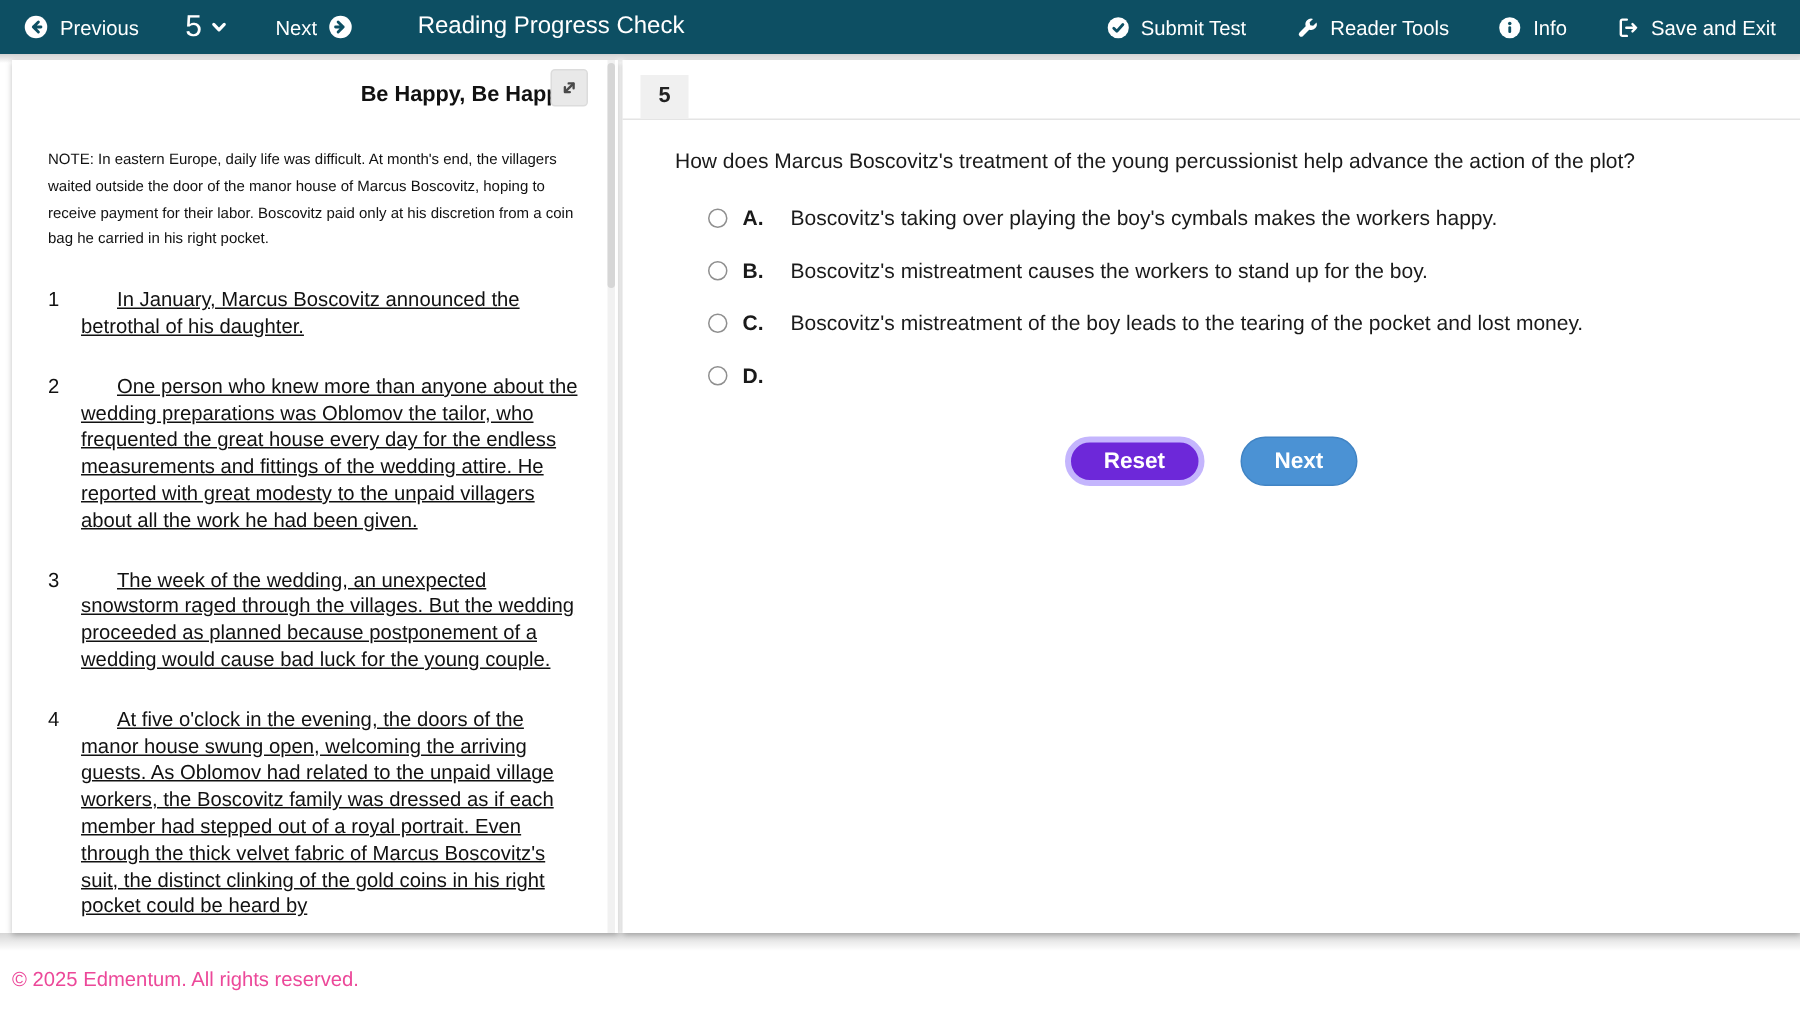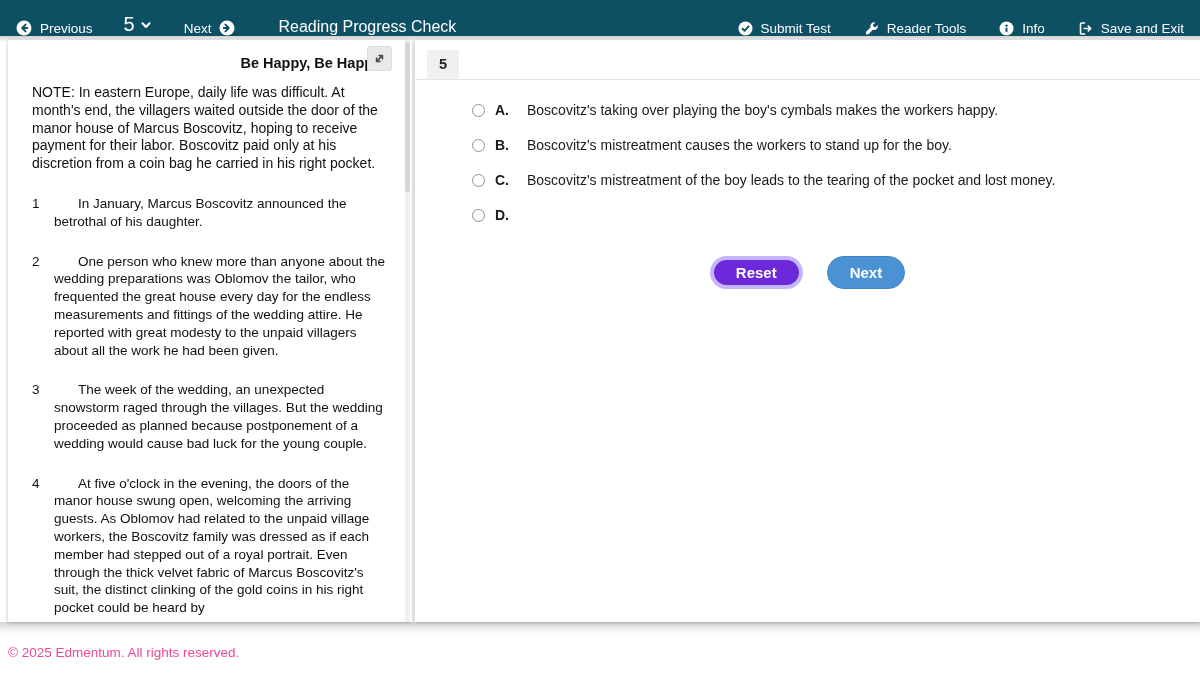--- a/index.html
+++ b/index.html
@@ -1,21 +1,21 @@
 <!DOCTYPE html>
 <html><head>
 <meta charset="utf-8">
 <style>
   * { margin:0; padding:0; box-sizing:border-box; }
   html,body { width:1200px; height:674px; background:#fff; overflow:hidden;
               font-family:"Liberation Sans", sans-serif; }
 
   
   .topbar { position:absolute; left:0; top:0; width:1200px; height:36px;
-            background:#0d4f63; display:flex; align-items:flex-end; color:#fff; }
+            background:#0d4f63; display:flex; align-items:center; color:#fff; }
   .tb-btn { display:flex; align-items:center; gap:8px; padding:0 16px;
             font-size:13.5px; color:#fff; cursor:pointer; white-space:nowrap; }
   .tb-sep { width:1px; background:#093a4b; }
   .tb-title { display:flex; align-items:center; padding:0 26px; font-size:16px; }
   .tb-spacer { flex:1; }
   .qsel { font-size:20px; display:flex; align-items:center; gap:4px; padding:0 14px; }
   .icon { display:inline-flex; align-items:center; }
 
   
   .topbar-shadow { position:absolute; left:0; top:36px; width:1200px; height:6px;
@@ -24,24 +24,24 @@
   
   .panel { position:absolute; top:40px; height:582px; background:#fff;
            box-shadow:0 1px 4px rgba(0,0,0,0.25); }
   .passage-panel { left:8px; width:404px; overflow:hidden; }
   .question-panel { left:415px; width:785px; }
 
   
   .passage-inner { padding:14px 26px 0 24px; color:#111; }
   .p-title { text-align:right; font-weight:bold; font-size:14.5px; line-height:18px; }
   .p-byline { text-align:center; font-size:14px; line-height:18px; }
-  .p-note { margin-top:12px; font-size:14px; line-height:17.8px; }
+  .p-note { margin-top:26px; font-size:10px; line-height:17.8px; }
   .para { display:flex; margin-top:22px; font-size:13.5px; line-height:17.8px; }
   .para-num { width:22px; flex:none; }
-  .para-text { flex:1; text-indent:24px; }
+  .para-text { flex:1; text-indent:24px;text-decoration:underline; }
   .expand-btn { position:absolute; top:6px; right:20px; width:25px; height:25px;
                 background:#e9e9e9; border:1px solid #dcdcdc; border-radius:3px;
                 display:flex; align-items:center; justify-content:center; cursor:pointer; }
   .scroll-track { position:absolute; right:2px; top:0; width:5px; height:100%;
                   background:#f1f1f1; }
   .scroll-thumb { position:absolute; right:2px; top:2px; width:5px; height:150px;
                   background:#d6d6d6; border-radius:3px; }
 
   
   .q-tabrow { position:relative; padding:10px 0 0 12px; border-bottom:1px solid #e4e4e4; }
@@ -181,20 +181,21 @@
       <span class="para-num">4</span>
       <span class="para-text">At five o'clock in the evening, the doors of the manor house swung open, welcoming the arriving guests. As Oblomov had related to the unpaid village workers, the Boscovitz family was dressed as if each member had stepped out of a royal portrait. Even through the thick velvet fabric of Marcus Boscovitz's suit, the distinct clinking of the gold coins in his right pocket could be heard by</span>
     </div>
   </div>
 </div>
 
 <div class="panel question-panel">
   <div class="q-tabrow">
     <span class="q-tab">5</span>
   </div>
+  <div class="q-prompt">How does Marcus Boscovitz's treatment of the young percussionist help advance the action of the plot?</div>
 
   <div class="q-options">
     <div class="q-opt">
       <span class="radio"></span>
       <span class="opt-letter">A.</span>
       <span class="opt-text">Boscovitz's taking over playing the boy's cymbals makes the workers happy.</span>
     </div>
     <div class="q-opt">
       <span class="radio"></span>
       <span class="opt-letter">B.</span>

